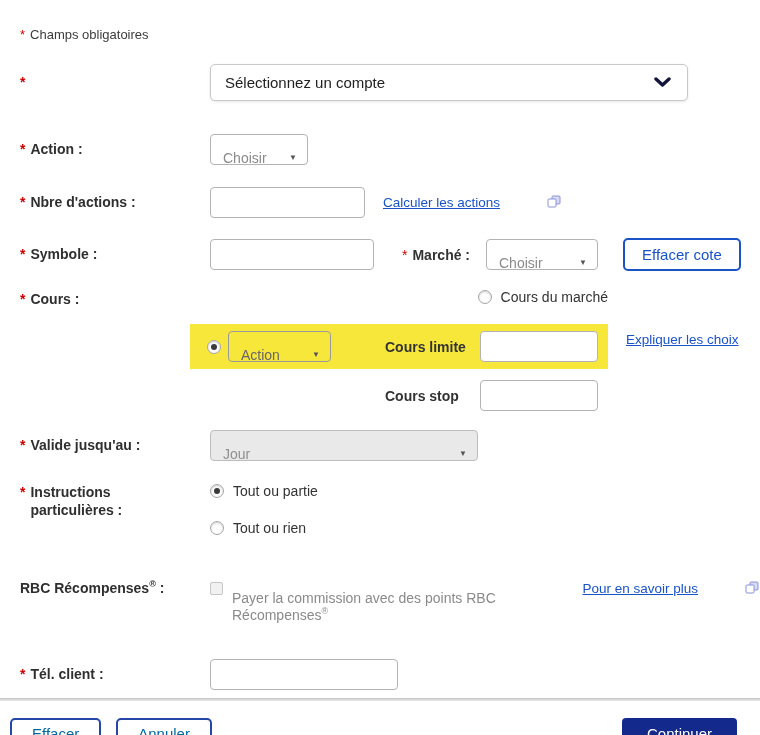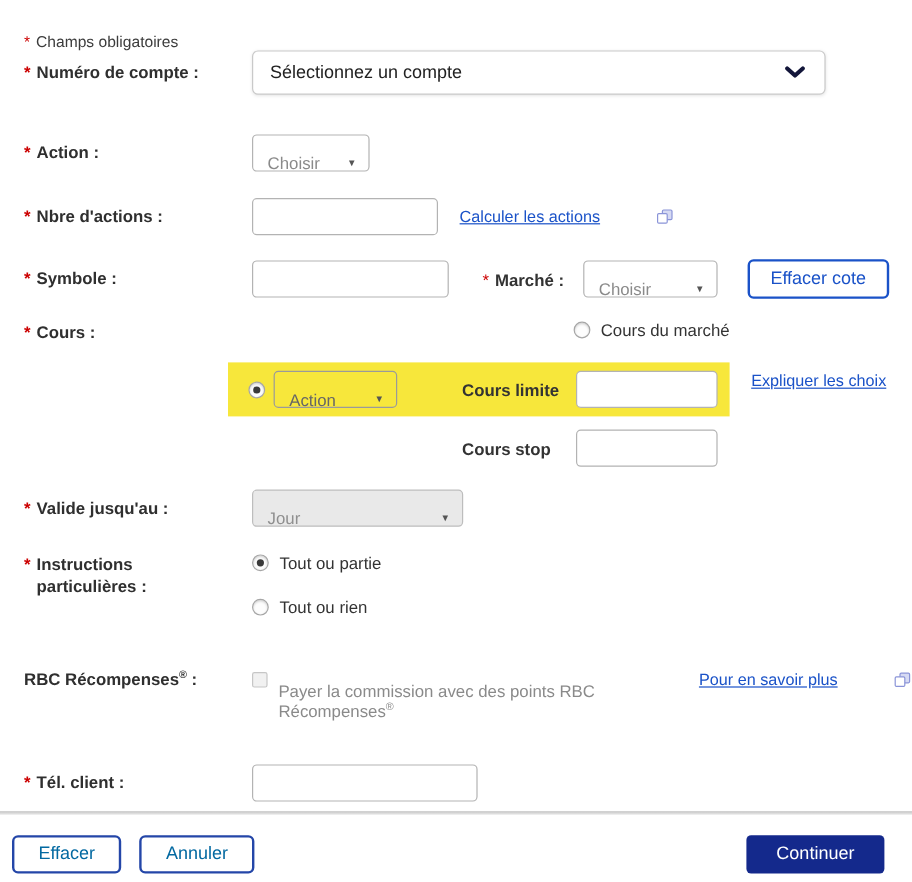--- a/index.html
+++ b/index.html
@@ -5,21 +5,21 @@
   * { box-sizing: border-box; margin: 0; padding: 0; }
   html, body { background: #fff; }
   body {
     width: 760px; height: 735px;
     font-family: "Liberation Sans", sans-serif;
     color: #333; overflow: hidden;
   }
   .page { position: relative; width: 760px; height: 735px; }
   .content { padding: 27px 0 0 20px; }
 
-  .note { font-size: 13px; color: #3c3c3c; }
+  .note { font-size: 13px; color: #3c3c3c; margin-bottom: 22px; }
   .req { color: #cc0000; margin-right: 5px; font-weight: normal; }
   .lbl .req { font-weight: bold; }
 
   .row { display: flex; align-items: center; }
   .row-top { align-items: flex-start; }
   .lbl {
     flex: 0 0 190px; width: 190px;
     font-weight: bold; font-size: 14px; color: #2f2f2f;
     display: flex; align-items: flex-start; line-height: 1.3;
   }
@@ -50,36 +50,36 @@
   .select-sm {
     height: 31px; border: 1px solid #b3b3b3; border-radius: 4px;
     background: #fff; display: inline-flex; align-items: center;
     justify-content: space-between; padding: 16px 10px 0 12px;
     font-size: 14px; color: #8a8a8a; cursor: pointer;
   }
   .caret { font-size: 8px; color: #555; line-height: 1; }
   .sel-action { width: 98px; }
   .sel-market { width: 112px; }
   .sel-limit { width: 103px; background: transparent; border-color: #9a9a9a; color: #666; }
-  .sel-duration { width: 176px; background: #e9e9e9; border-color: #bdbdbd; color: #8f8f8f; }
+  .sel-duration { width: 268px; background: #e9e9e9; border-color: #bdbdbd; color: #8f8f8f; }
 
   input[type="text"] {
     height: 31px; border: 1px solid #b3b3b3; border-radius: 4px;
     padding: 0 8px; font-size: 14px; font-family: "Liberation Sans", sans-serif;
     color: #333; background: #fff; outline: none;
   }
   .in-shares { width: 155px; }
   .in-symbol { width: 164px; }
   .in-limit { width: 118px; border-color: #9a9a9a; }
   .in-stop { width: 118px; background: #e8e8e8; border-color: #c4c4c4; }
   .in-phone { width: 188px; }
 
   a.lnk {
     color: #1a52c8; font-size: 13.5px; text-decoration: underline;
-    display: inline-flex; align-items: flex-end; cursor: pointer; white-space: nowrap; gap: 45px;
+    display: inline-flex; align-items: flex-start; cursor: pointer; white-space: nowrap; gap: 45px;
   }
   .win-icon { margin-left: 2px; flex: 0 0 auto; }
 
   
   .radio {
     width: 14px; height: 14px; border-radius: 50%;
     border: 1px solid #a6a6a6; background: #fdfdfd;
     box-shadow: inset 0 1px 2px rgba(0,0,0,0.18);
     display: inline-flex; align-items: center; justify-content: center;
     flex: 0 0 14px; cursor: pointer;
@@ -148,21 +148,20 @@
 <div class="page">
   <div class="content">
 
     <div class="note">
       <span class="req">*</span><span>Champs obligatoires</span>
     </div>
 
     <div class="row r-account">
       <div class="lbl">
         <span class="req">*</span>
-        <span>Numéro de compte :</span>
       </div>
       <div class="fld">
         <div class="select-lg">
           <span>Sélectionnez un compte</span>
           <svg class="chev" width="17" height="11" viewBox="0 0 17 11">
             <polyline points="2,2 8.5,8 15,2" fill="none" stroke="#13163a" stroke-width="3.4" stroke-linecap="round" stroke-linejoin="round"></polyline>
           </svg>
         </div>
       </div>
     </div>

